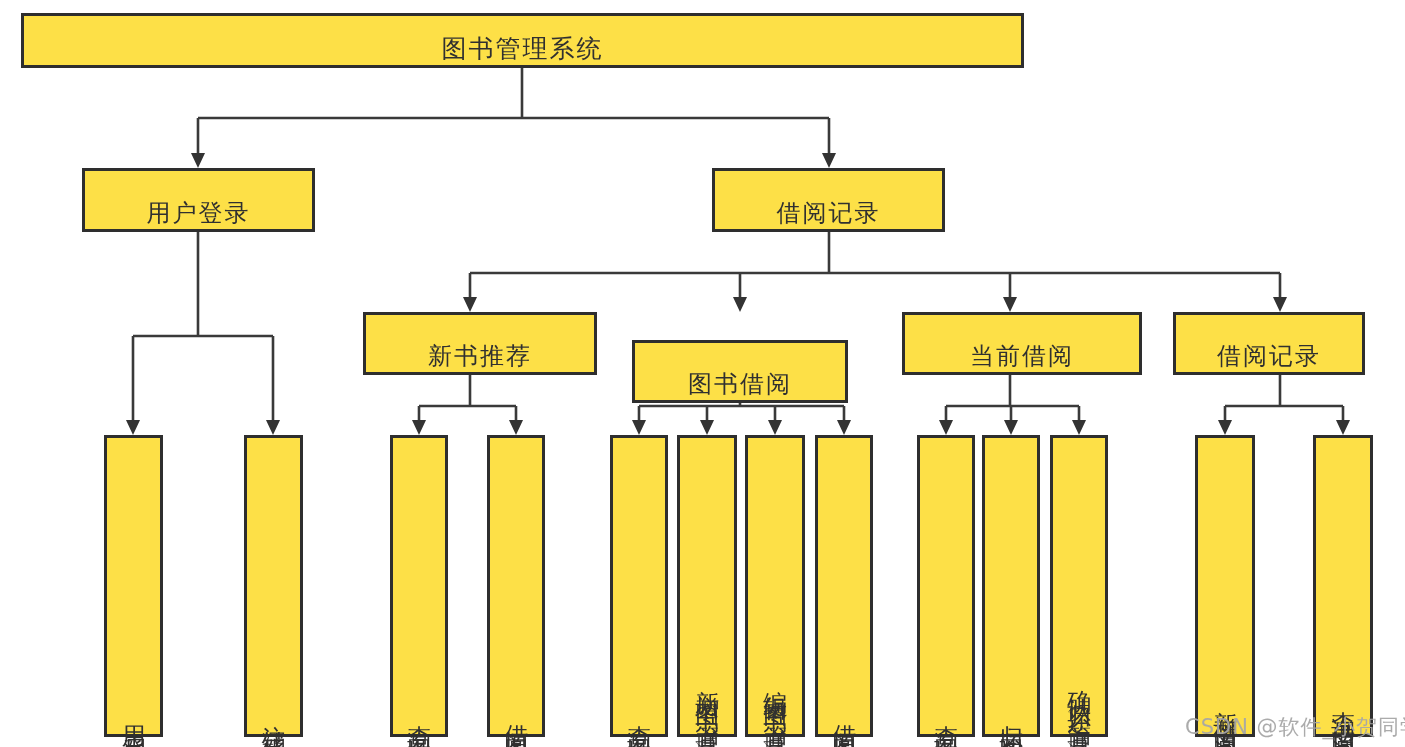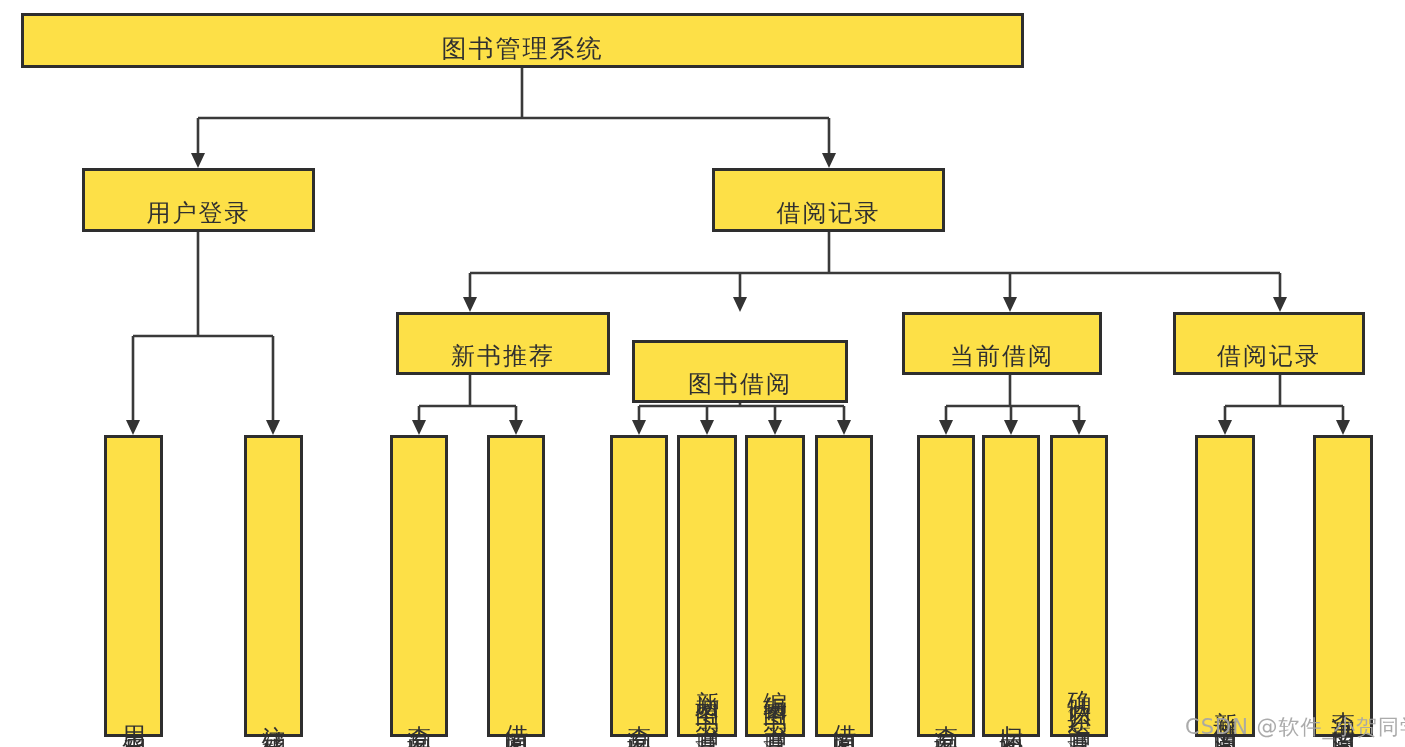--- a/index.html
+++ b/index.html
@@ -70,27 +70,27 @@
     <span class="label-h label-root">图书管理系统</span>
   </div>
 
   <div class="box" style="left:82px; top:168px; width:233px; height:64px;">
     <span class="label-h">用户登录</span>
   </div>
   <div class="box" style="left:712px; top:168px; width:233px; height:64px;">
     <span class="label-h">借阅记录</span>
   </div>
 
-  <div class="box" style="left:363px; top:312px; width:214px; height:63px;margin-left:33px;">
+  <div class="box" style="left:363px; top:312px; width:234px; height:63px;">
     <span class="label-h">新书推荐</span>
   </div>
   <div class="box" style="left:632px; top:312px; width:216px; height:63px;margin-top:28px;">
     <span class="label-h">图书借阅</span>
   </div>
-  <div class="box" style="left:902px; top:312px; width:200px; height:63px;">
+  <div class="box" style="left:902px; top:312px; width:240px; height:63px;">
     <span class="label-h">当前借阅</span>
   </div>
   <div class="box" style="left:1173px; top:312px; width:192px; height:63px;">
     <span class="label-h">借阅记录</span>
   </div>
 
   <div class="box" style="left:104px; top:435px; width:59px; height:302px;">
     <span class="label-v">用户登录</span>
   </div>
   <div class="box" style="left:244px; top:435px; width:59px; height:302px;">

